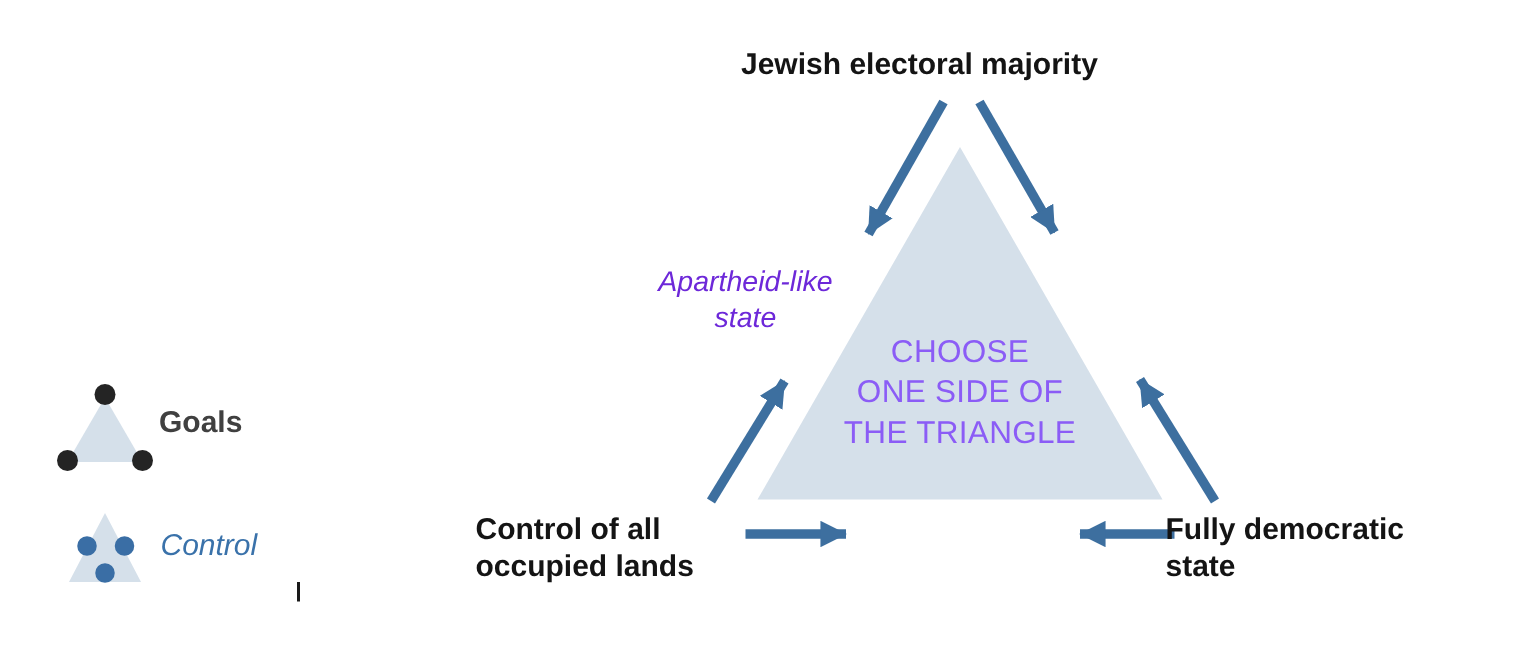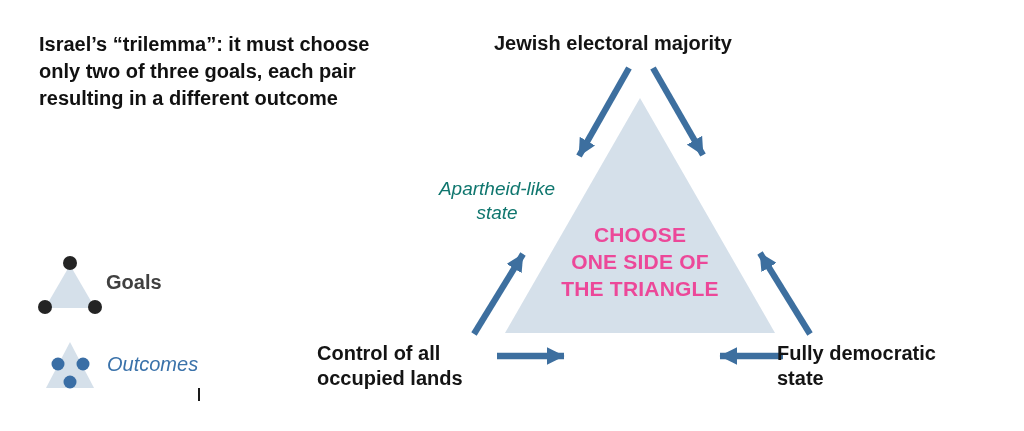--- a/index.html
+++ b/index.html
@@ -18,29 +18,29 @@
     text-align:left;
   }
   .goal{
     font-size:20px;line-height:25px;font-weight:700;color:#141414;
     text-align:left;
   }
   .goal-top{left:494px;top:31px;width:300px;}
   .goal-bl{left:317px;top:341px;width:200px;}
   .goal-br{left:777px;top:341px;width:200px;}
   .outcome{
-    font-size:19px;line-height:24px;font-style:italic;color:#0f766e;
+    font-size:19px;line-height:24px;font-style:italic;color:#6d28d9;
     text-align:center;
   }
   .outcome-left{left:397px;top:177px;width:200px;}
   .outcome-right{left:670px;top:177px;width:200px;}
   .outcome-bottom{left:537px;top:343px;width:200px;line-height:26px;}
   .center-text{
     left:540px;top:221px;width:200px;
-    font-size:21px;line-height:27px;font-weight:700;color:#ec4899;
+    font-size:21px;line-height:27px;font-weight:400;color:#8b5cf6;
     text-align:center;letter-spacing:0.2px;
   }
   .legend-goals-label{
     left:106px;top:271px;font-size:20px;font-weight:700;color:#404040;
   }
   .legend-outcomes-label{
     left:107px;top:353px;font-size:20px;font-style:italic;color:#3a72aa;
   }
   .caret{
     position:absolute;left:198px;top:388px;width:2px;height:13px;
@@ -78,39 +78,36 @@
     </g>
 
     <g>
       <polygon points="70,342 46,388 94,388" fill="#d5e0ea"></polygon>
       <circle cx="58" cy="364" r="6.5" fill="#3a6ea5"></circle>
       <circle cx="83" cy="364" r="6.5" fill="#3a6ea5"></circle>
       <circle cx="70" cy="382" r="6.5" fill="#3a6ea5"></circle>
     </g>
   </svg>
 
-  <div class="label title">Israel’s “trilemma”: it must choose
-only two of three goals, each pair
-resulting in a different outcome</div>
 
   <div class="label goal goal-top">Jewish electoral majority</div>
 
   <div class="label outcome outcome-left">Apartheid-like
 state</div>
 
 
   <div class="label center-text">CHOOSE
 ONE SIDE OF
 THE TRIANGLE</div>
 
   <div class="label goal goal-bl">Control of all
 occupied lands</div>
 
 
   <div class="label goal goal-br">Fully democratic
 state</div>
 
   <div class="label legend-goals-label">Goals</div>
 
-  <div class="label legend-outcomes-label">Outcomes</div>
+  <div class="label legend-outcomes-label">Control</div>
 
   <div class="caret"></div>
 </div>
 
 </body></html>

